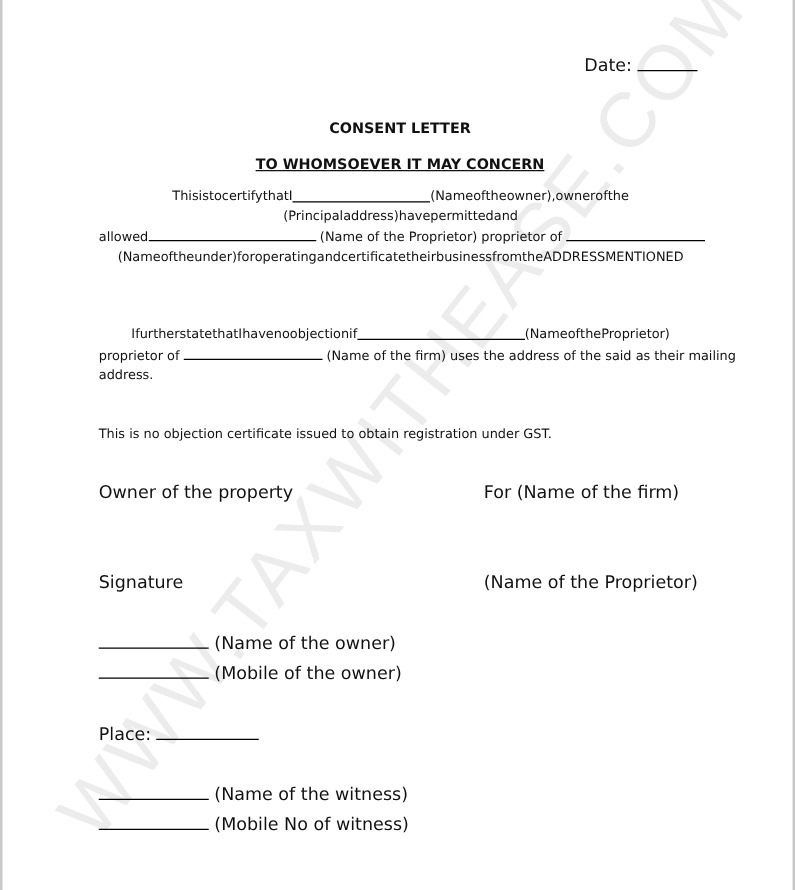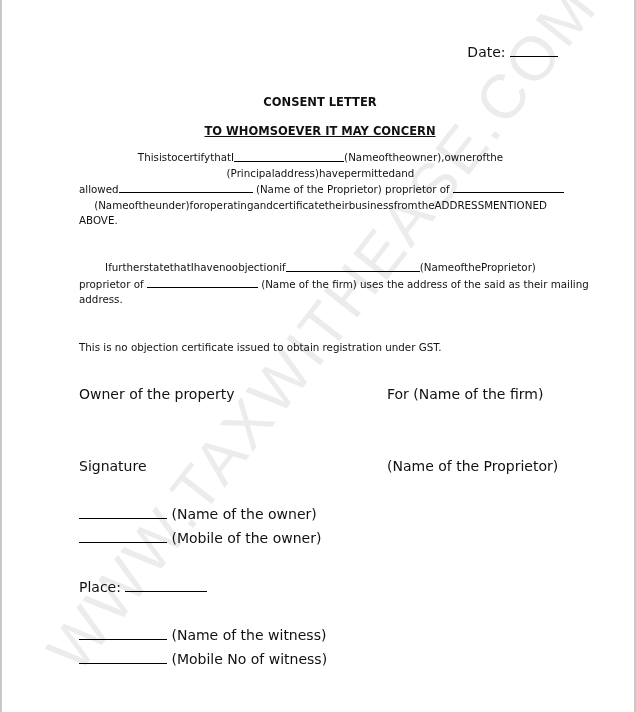--- a/index.html
+++ b/index.html
@@ -84,21 +84,20 @@
         <span>operating</span>
         <span>and</span>
         <span>certificate</span>
         <span>their</span>
         <span>business</span>
         <span>from</span>
         <span>the</span>
         <span>ADDRESS</span>
         <span>MENTIONED</span>
     </div>
-    <div class="line">ABOVE.</div>
   </div>
 
   <div class="para p2">
     <div class="jline">
       <span>I</span>
         <span>further</span>
         <span>state</span>
         <span>that</span>
         <span>I</span>
         <span>have</span>

